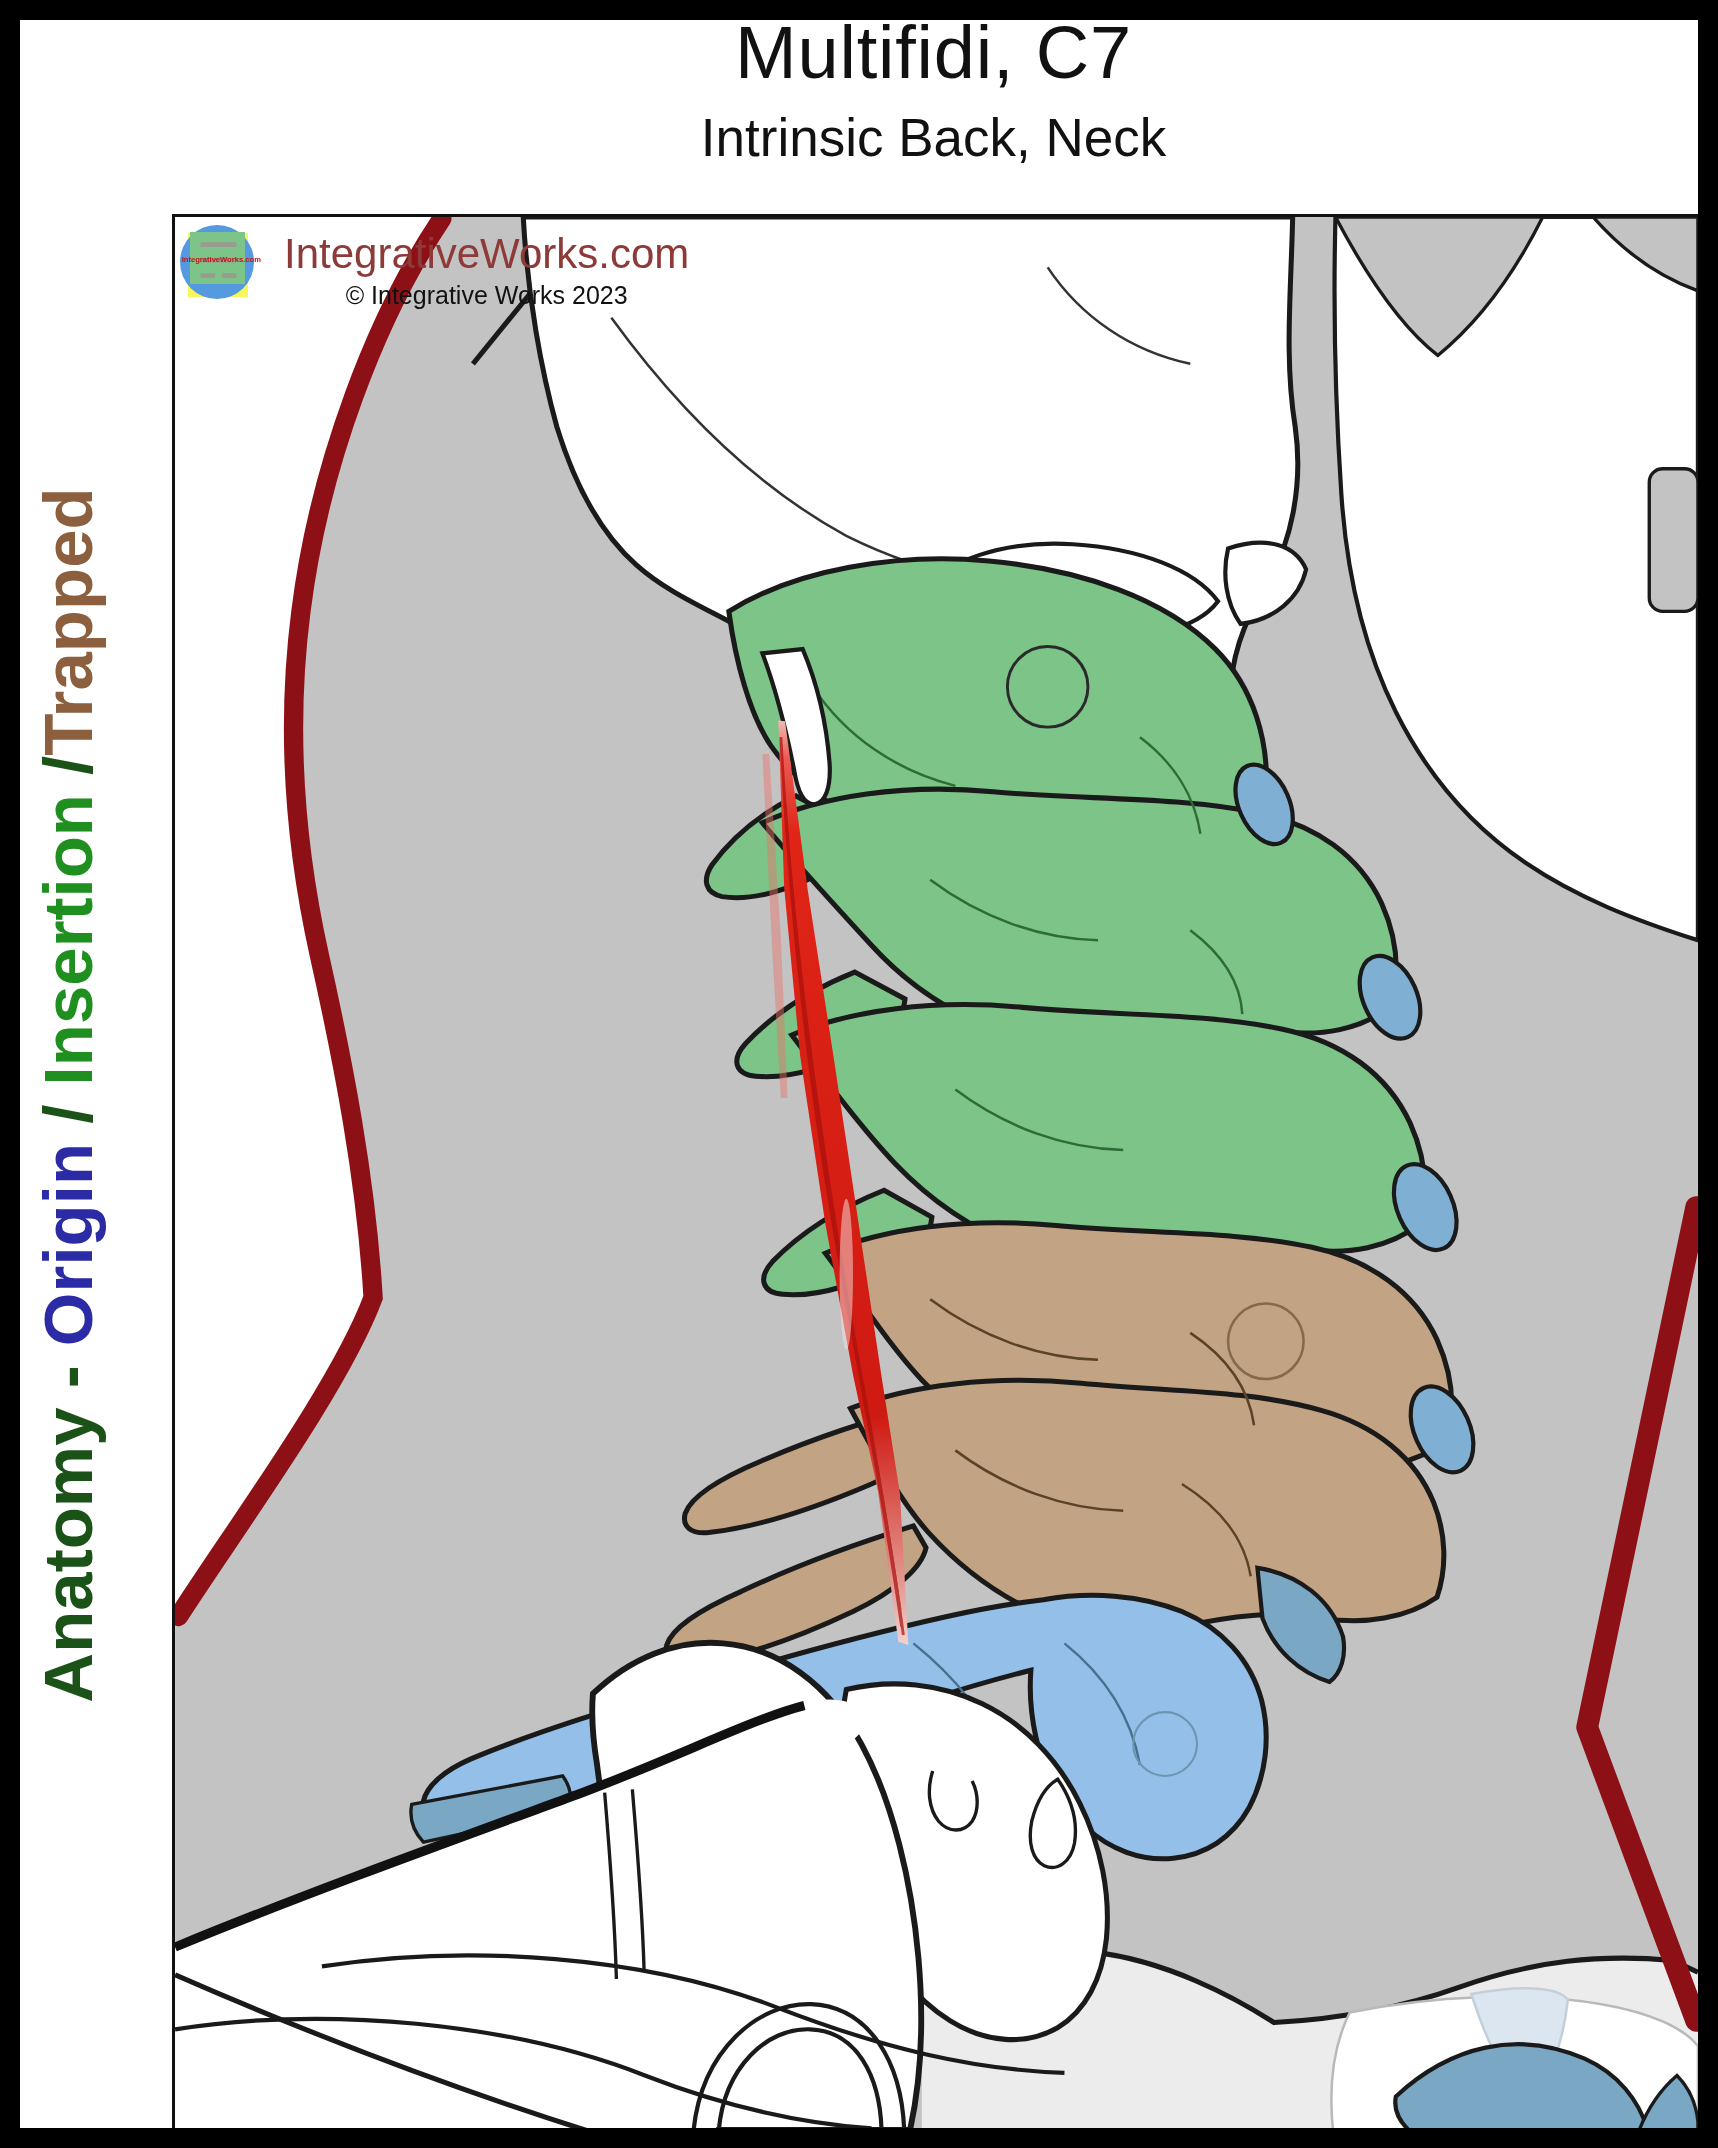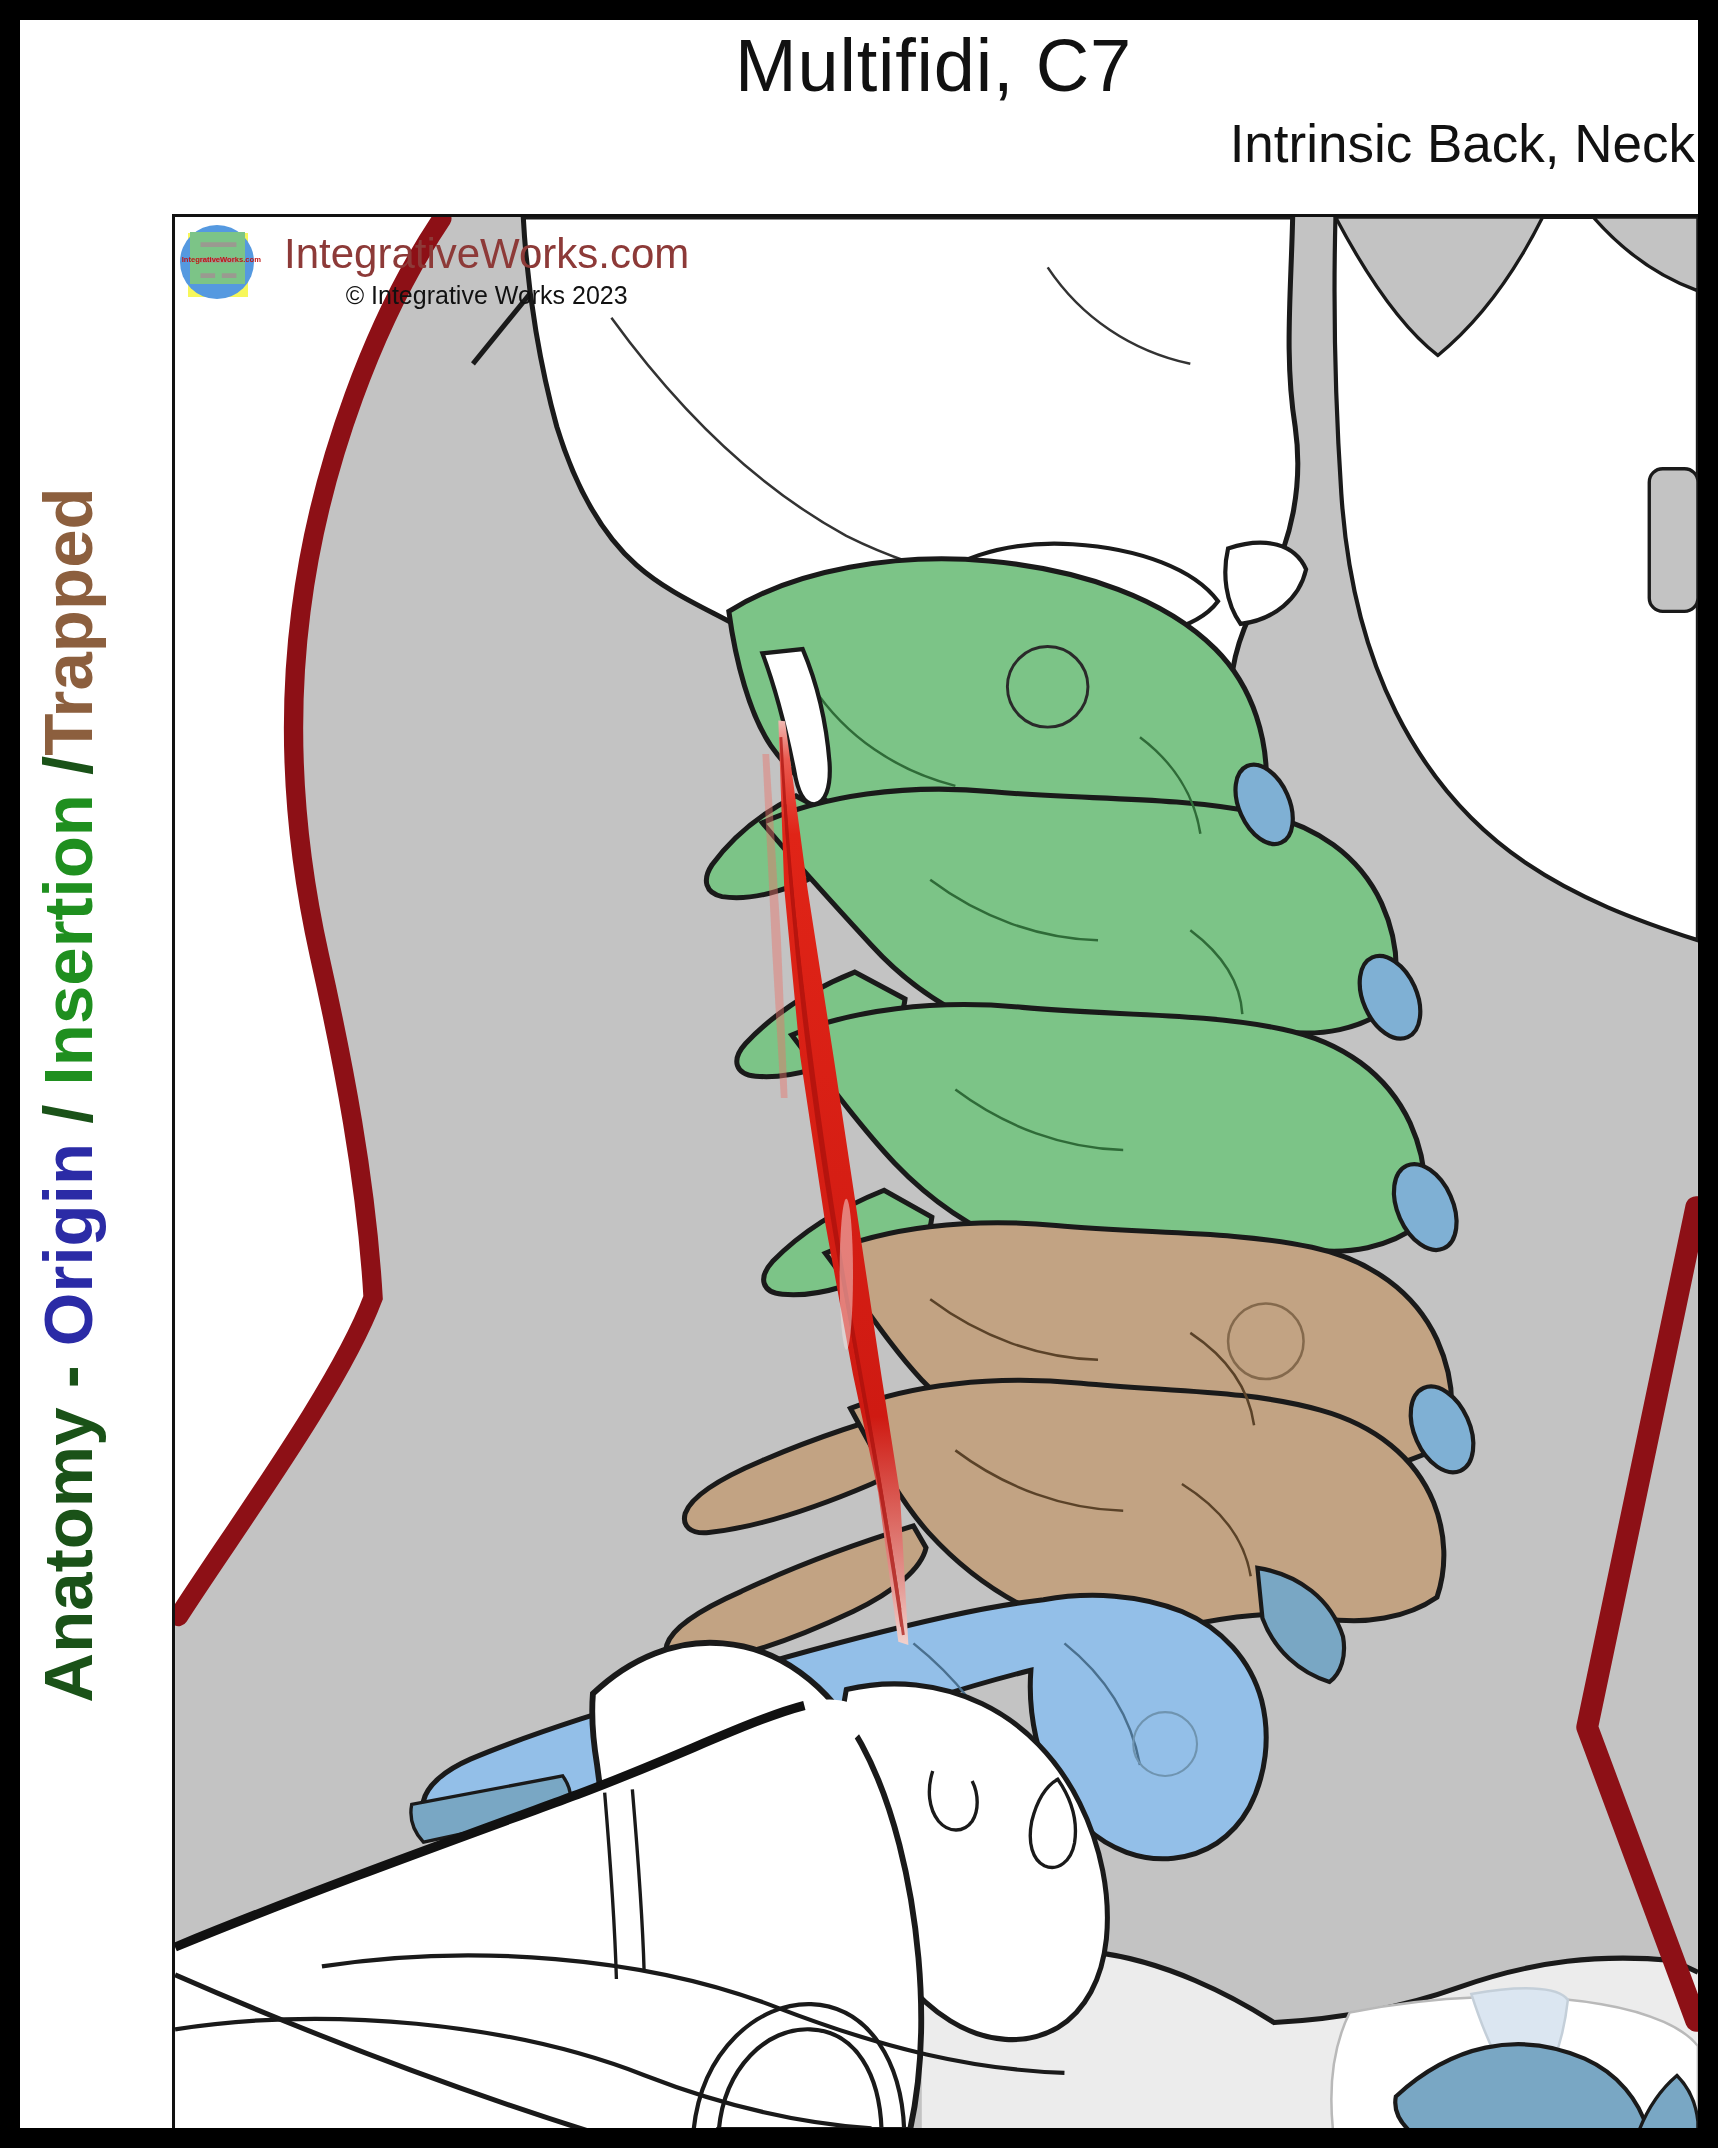--- a/index.html
+++ b/index.html
@@ -1,20 +1,20 @@
 <!DOCTYPE html>
 <html style="font-size:13.4px"><head>
 <meta charset="utf-8">
 <style>
   html,body{margin:0;padding:0;background:#ffffff;}
   body{width:1718px;height:2148px;position:relative;font-family:"Liberation Sans",sans-serif;}
   .page-border{position:absolute;left:0;top:0;width:1718px;height:2148px;border:20px solid #000;box-sizing:border-box;pointer-events:none;z-index:50;}
-  .title-block{position:absolute;left:172px;top:23px;width:1523px;text-align:center;z-index:5;}
+  .title-block{position:absolute;left:172px;top:10px;width:1523px;text-align:center;z-index:5;}
   .title{font-size:74px;color:#111;letter-spacing:0.8px;}
-  .subtitle{font-size:53px;color:#111;margin-top:5px;text-align:right;}
+  .subtitle{font-size:53px;color:#111;margin-top:12px;}
   .side-label{position:absolute;left:28.5px;top:1781px;width:1372px;height:111px;
     transform:rotate(-90deg);transform-origin:0 0;
     font-size:69px;font-weight:bold;text-align:center;white-space:nowrap;z-index:5;}
   .frame{position:absolute;left:172px;top:214px;width:1523px;height:1913px;border:3.4px solid #111;box-sizing:content-box;z-index:2;}
   .logo-strip{position:absolute;left:180px;top:225px;z-index:10;display:flex;align-items:flex-start;}
   .logo{position:relative;width:77px;height:77px;margin-right:27px;}
   .logo .sq-y{position:absolute;left:8.4px;top:8.4px;width:60px;height:64px;background:#f7f75a;}
   .logo .circ{position:absolute;left:0;top:0;width:74px;height:74px;border-radius:50%;background:#5599e0;}
   .logo .sq-g{position:absolute;left:10px;top:6.7px;width:55px;height:52px;background:#7cc487;}
   .logo .man{position:absolute;left:0;top:0;width:77px;height:77px;color:#9a9a90;font-size:49px;line-height:72px;text-align:center;}

